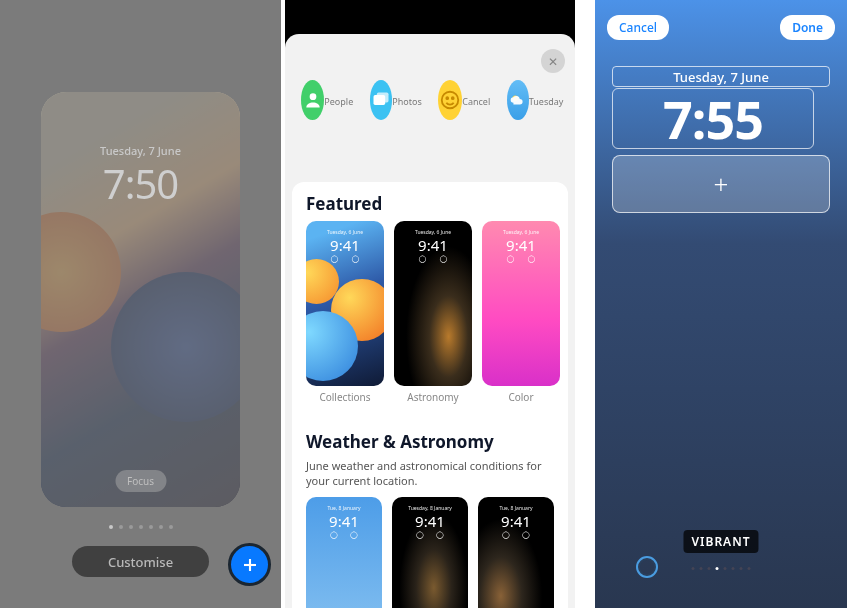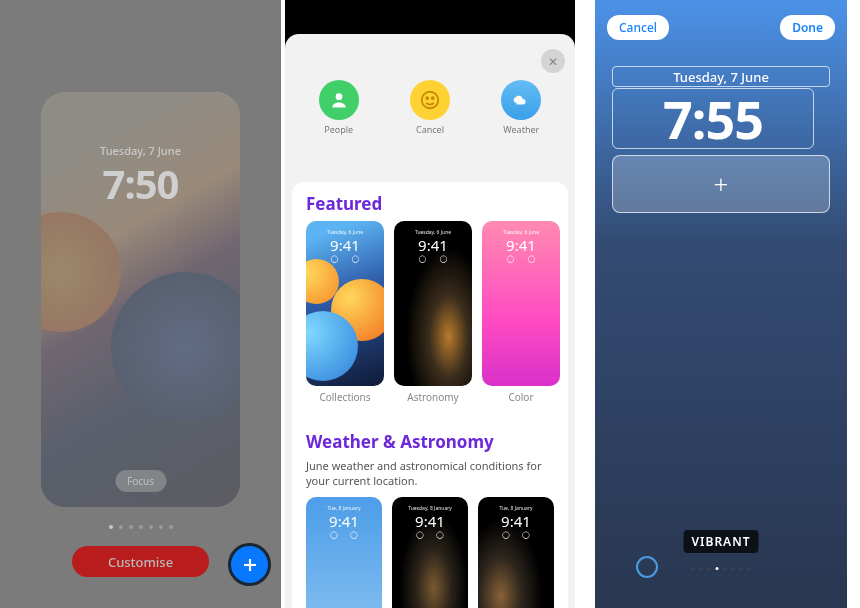--- a/index.html
+++ b/index.html
@@ -9,45 +9,45 @@
 .c2{width:290px;margin-left:4px;background:#000}
 .c3{width:252px;margin-left:20px;background:linear-gradient(180deg,#4c92e8 0%,#334b73 40%,#293750 100%);position:relative}
 
 
 .ls-prev{position:absolute;top:92px;left:41px;width:199px;height:415px;border-radius:25px;background:linear-gradient(150deg,#c9c2ad 15%,#e9ba87 35%,#6a4b6a 50%,#253a5e 70%,#2e2c3d 100%);overflow:hidden}
 .ls-overlay{position:absolute;inset:0;background:rgba(115,115,115,0.68)}
 .ls-blob{position:absolute;border-radius:50%}
 .ls-blob1{width:120px;height:120px;top:120px;left:-40px;background:radial-gradient(circle,#f4b35b,#d66c3c)}
 .ls-blob2{width:150px;height:150px;top:180px;left:70px;background:radial-gradient(circle,#3c5ca6,#1a2a50)}
 .ls-date1{position:absolute;top:143px;width:100%;text-align:center;color:#c9c9c9;font-size:11px;font-weight:500}
-.ls-time1{position:absolute;top:156px;width:100%;text-align:center;color:#cfcfcf;font-size:40px;font-weight:700;letter-spacing:-1px}
+.ls-time1{position:absolute;top:156px;width:100%;text-align:center;color:#cfcfcf;font-size:40px;font-weight:400;letter-spacing:-1px}
 .focus-pill{position:absolute;left:50%;top:470px;transform:translateX(-50%);background:rgba(170,170,170,0.5);color:#bfbfbf;font-size:10px;padding:4px 12px;border-radius:12px}
 .dots1{position:absolute;top:525px;left:50%;transform:translateX(-50%);display:flex;gap:6px}
 .dots1 span{width:4px;height:4px;border-radius:50%;background:#9a9a9a}
 .dots1 span.act{background:#c8c8c8}
-.cust-btn{position:absolute;top:546px;left:72px;width:137px;height:31px;background:#b91c1c;border-radius:16px;display:flex;align-items:center;justify-content:center;color:#b9b9b9;font-size:13px;font-weight:500}
+.cust-btn{position:absolute;top:546px;left:72px;width:137px;height:31px;background:#404040;border-radius:16px;display:flex;align-items:center;justify-content:center;color:#b9b9b9;font-size:13px;font-weight:500}
 .new-btn{position:absolute;top:543px;left:228px;width:37px;height:37px;border-radius:50%;background:#0879ff;border:3px solid #1b2631;display:flex;align-items:center;justify-content:center;color:#fff}
 .new-btn svg{width:18px;height:18px}
 
 
 .c2-top{position:absolute;top:34px;left:0;right:0;bottom:0;background:#f2f2f2;border-radius:14px 14px 0 0;overflow:hidden}
 .anw-title{position:absolute;top:20px;width:100%;text-align:center;font-size:14px;font-weight:600;color:#6a6a6a}
 .anw-close{position:absolute;top:15px;right:10px;width:24px;height:24px;border-radius:50%;background:#d4d4d4;display:flex;align-items:center;justify-content:center;color:#848484;font-size:12px}
 .cats{position:absolute;top:46px;left:0;right:0;display:flex;justify-content:space-around;padding:0 8px}
-.cat{display:flex;flex-direction:column;align-items:center;width:52px}
+.cat{display:flex;flex-direction:row;align-items:center;width:52px}
 .cat-circ{width:40px;height:40px;border-radius:50%;display:flex;align-items:center;justify-content:center;color:#fff;font-size:18px}
 .cat-people{background:#41cf6a}
 .cat-photos{background:#3cc2f2}
 .cat-shuffle{background:#a758e8}
 .cat-emoji{background:#ffd234}
 .cat-weather{background:linear-gradient(180deg,#63bdf6,#3a9fe8)}
 .cat-label{font-size:9px;color:#7a7a7a;margin-top:3px;white-space:nowrap}
 
 .sheet{position:absolute;top:148px;left:7px;right:7px;bottom:0;background:#fff;border-radius:12px 12px 0 0;padding:10px 14px;overflow:hidden}
-.sec-title{font-size:17px;font-weight:700;color:#6d28d9;margin:0 0 6px 0}
+.sec-title{font-size:17px;font-weight:700;color:#0f172a;margin:0 0 6px 0}
 .sec-sub{font-size:11px;color:#555;margin:0 0 8px 0;line-height:1.35}
 .row{display:flex;gap:10px}
 .tile{width:78px;height:165px;border-radius:10px;position:relative;overflow:hidden;color:#fff;font-family:system-ui}
 .tile .t-date{position:absolute;top:8px;width:100%;text-align:center;font-size:5px;opacity:0.9}
 .tile .t-time{position:absolute;top:14px;width:100%;text-align:center;font-size:15px;font-weight:400}
 .tile .t-wid{position:absolute;top:33px;left:18px;right:18px;display:flex;justify-content:space-around}
 .tile .t-wid span{font-size:7px}
 .tile-label{text-align:center;font-size:10px;color:#888;margin-top:4px}
 .t-coll{background:linear-gradient(160deg,#5bb3f2 10%,#2e5aa8 45%,#0f1a35 100%)}
 .t-coll .orb{position:absolute;border-radius:50%}
@@ -117,38 +117,47 @@
       <div class="cat">
         <div class="cat-circ cat-people">
           <svg width="20" height="20" viewBox="0 0 24 24" fill="currentColor">
               <circle cx="12" cy="8" r="4"></circle>
               <path d="M4 21c0-4 4-6 8-6s8 2 8 6"></path>
             </svg>
         </div>
         <div class="cat-label">People</div>
       </div>
       <div class="cat">
+        <div class="cat-circ cat-photos">
+          <svg width="20" height="20" viewBox="0 0 24 24" fill="currentColor">
+              <rect x="3" y="6" width="14" height="12" rx="2"></rect>
+              <rect x="7" y="3" width="14" height="12" rx="2" opacity="0.7"></rect>
+            </svg>
+        </div>
+        <div class="cat-label">Photos</div>
+      </div>
+      <div class="cat">
         <div class="cat-circ cat-emoji">
           <svg width="22" height="22" viewBox="0 0 24 24" fill="none" stroke="#c78a00" stroke-width="2">
               <circle cx="12" cy="12" r="9"></circle>
               <circle cx="9" cy="10" r="1" fill="#c78a00"></circle>
               <circle cx="15" cy="10" r="1" fill="#c78a00"></circle>
               <path d="M8 15c1 1.5 3 2 4 2s3-.5 4-2"></path>
             </svg>
         </div>
         <div class="cat-label">Cancel</div>
       </div>
       <div class="cat">
         <div class="cat-circ cat-weather">
           <svg width="22" height="22" viewBox="0 0 24 24" fill="#fff">
               <circle cx="9" cy="10" r="3" fill="#ffd94a"></circle>
               <path d="M7 15a3 3 0 010-6 4 4 0 017 2 3 3 0 010 6H7z" opacity="0.95"></path>
             </svg>
         </div>
-        <div class="cat-label">Weather</div>
+        <div class="cat-label">Tuesday</div>
       </div>
     </div>
 
     <div class="sheet">
       <div class="sec-title">Featured</div>
       <div class="row">
         <div>
           <div class="tile t-coll">
             <div class="orb orb1"></div>
               <div class="orb orb2"></div>

